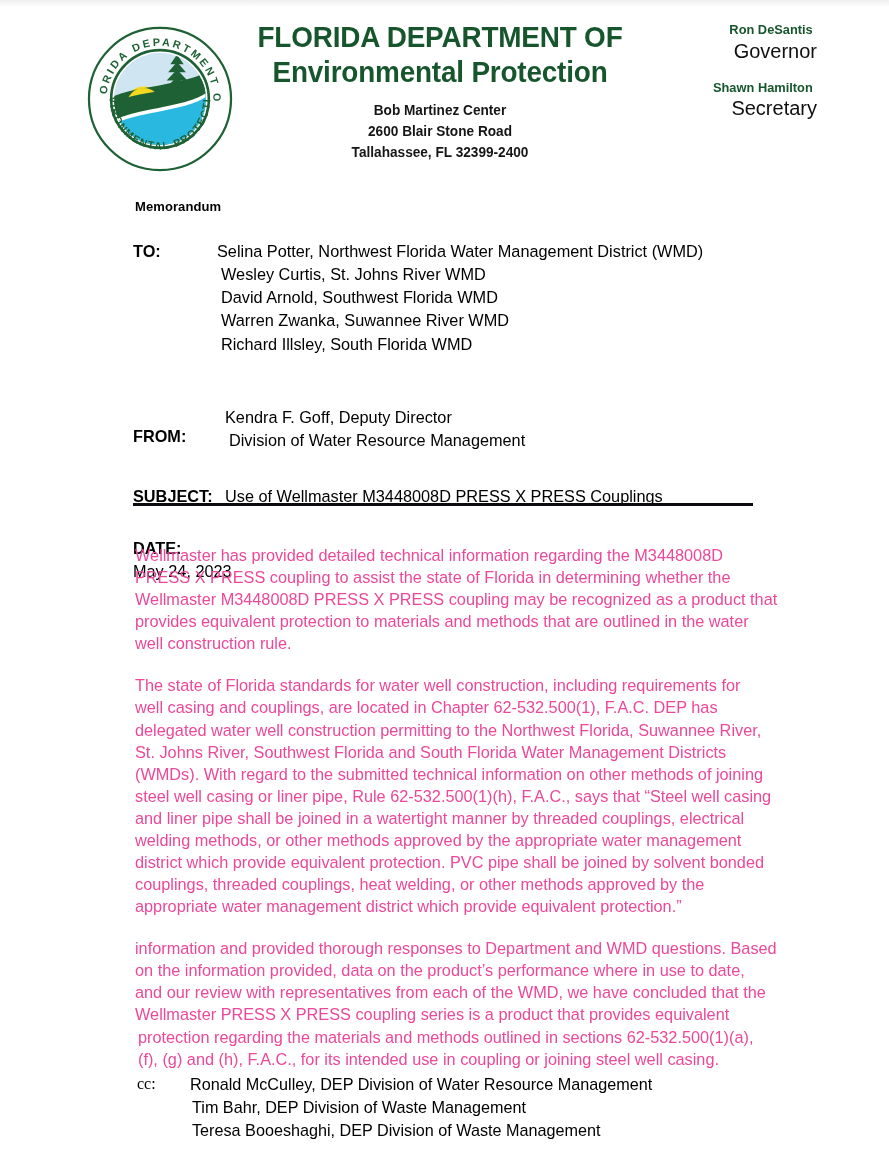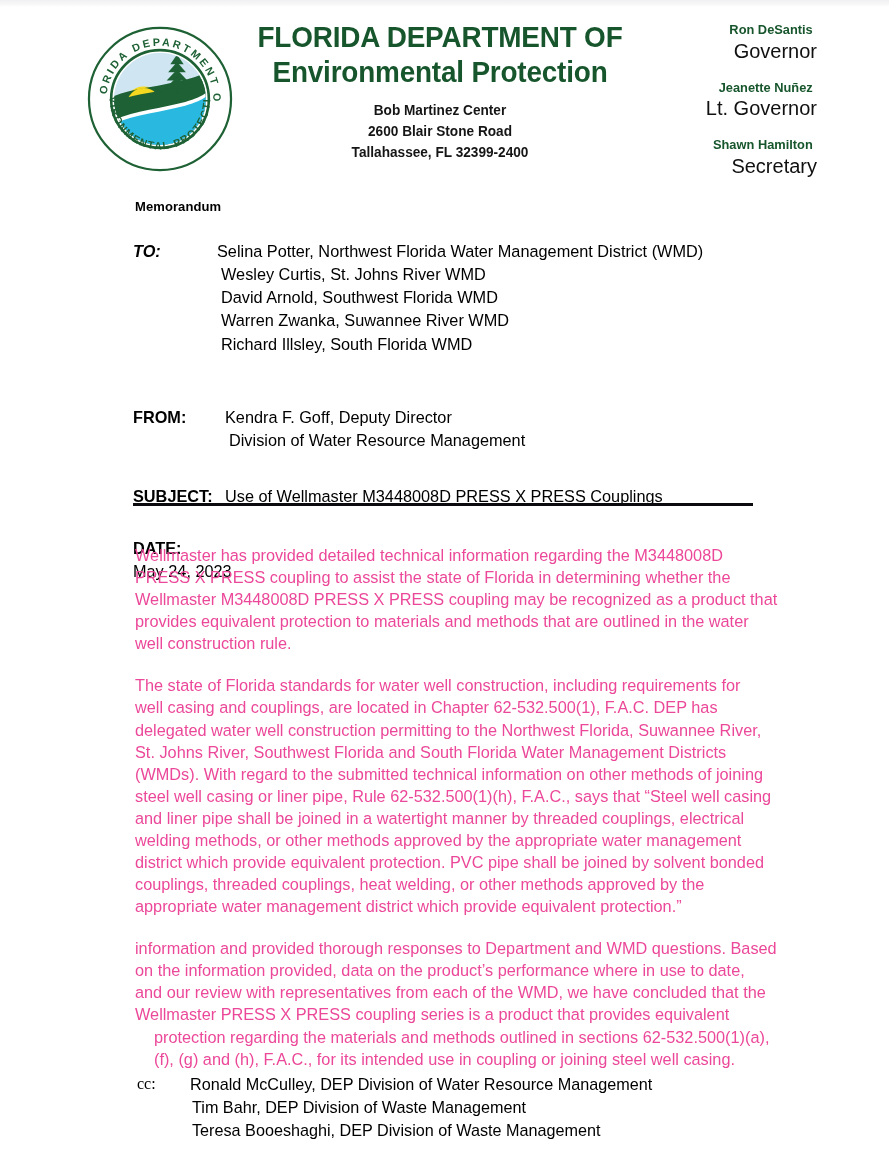--- a/index.html
+++ b/index.html
@@ -106,22 +106,22 @@
   .field-label {
     font-weight: bold;
     flex: 0 0 auto;
     white-space: nowrap;
     line-height: 1.42;
   }
   .field-value { line-height: 1.42; }
   .field-value .vline { display: block; white-space: nowrap; }
   .field-value .vline + .vline { padding-left: 4px; }
 
-  .row-to .field-label    { width: 84px; font-style: italic; }
-  .row-from .field-label  { width: 92px; }
+  .row-to .field-label    { width: 84px; }
+  .row-from .field-label  { width: 92px; margin-top: 19px; }
   .row-subj .field-label  { width: 92px; }
   .row-date .field-label  { width: 92px; }
 
   .row-to   { margin-bottom: 0; }
   .row-from { margin-top: 50px; }
   .row-subj { margin-top: 33px; }
   .row-date { margin-top: 29px; flex-direction: column; }
 
   .rule {
     position: absolute;
@@ -134,21 +134,21 @@
   .body-copy {
     position: absolute;
     left: 135px; top: 544px;
     width: 625px;
     font-size: 16.3px;
     line-height: 1.355;
     color: #ec4899;
   }
   .body-copy p { margin: 0 0 20px 0; }
   .body-copy p .ln { display: block; white-space: nowrap; }
-  .body-copy p .ln.ind { padding-left: 3px; margin-left: 16px; }
+  .body-copy p .ln.ind { padding-left: 3px; }
 
   
   .cc-block {
     position: absolute;
     left: 137px; top: 1073px;
     display: flex;
     align-items: flex-start;
     font-size: 16.2px;
   }
   .cc-label {
@@ -223,24 +223,20 @@
         <div>Bob Martinez Center</div>
         <div>2600 Blair Stone Road</div>
         <div>Tallahassee, FL 32399-2400</div>
       </div>
     </div>
 
     <div class="officials">
       <div class="official">
         <span class="official-name">Ron DeSantis</span>
         <span class="official-title">Governor</span>
-      </div>
-      <div class="official">
-        <span class="official-name">Jeanette Nuñez</span>
-        <span class="official-title">Lt. Governor</span>
       </div>
       <div class="official">
         <span class="official-name">Shawn Hamilton</span>
         <span class="official-title">Secretary</span>
       </div>
     </div>
   </div>
 
   <div class="memo-head">Memorandum</div>
 

